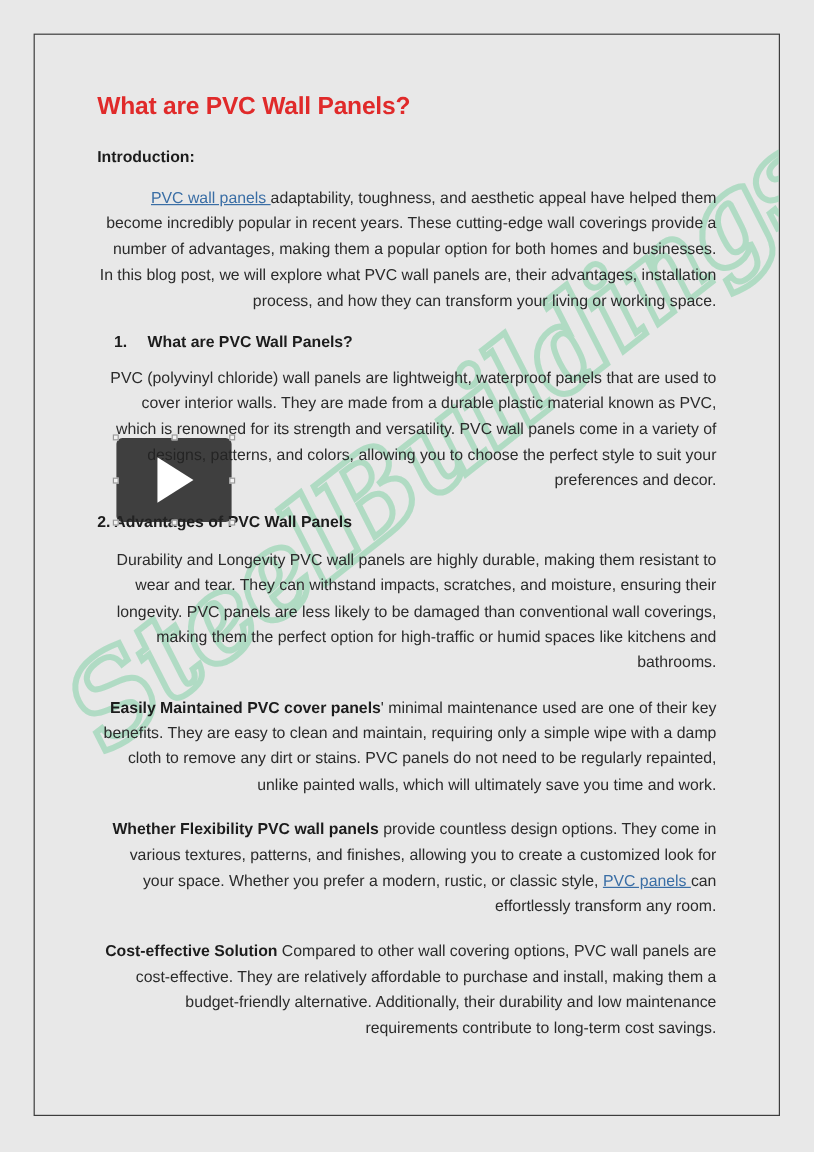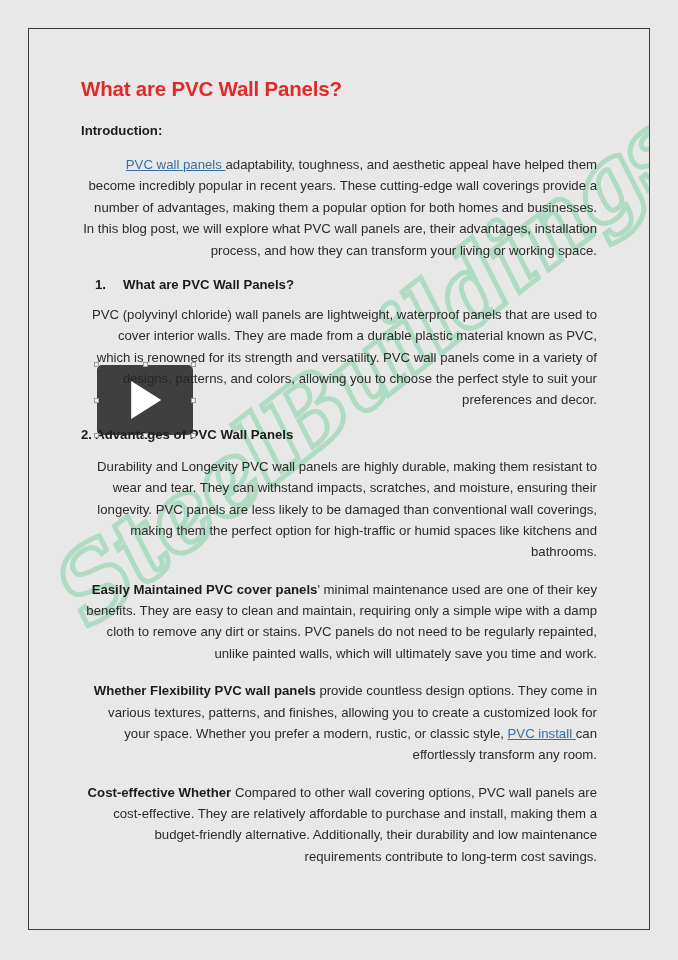--- a/index.html
+++ b/index.html
@@ -171,23 +171,23 @@
     <div class="numbered"><span class="num">1.</span><span>What are PVC Wall Panels?</span></div>
 
     <p class="body">PVC (polyvinyl chloride) wall panels are lightweight, waterproof panels that are used to cover interior walls. They are made from a durable plastic material known as PVC, which is renowned for its strength and versatility. PVC wall panels come in a variety of designs, patterns, and colors, allowing you to choose the perfect style to suit your preferences and decor.</p>
 
     <div class="section-head">2. Advantages of PVC Wall Panels</div>
 
     <p class="body">Durability and Longevity PVC wall panels are highly durable, making them resistant to wear and tear. They can withstand impacts, scratches, and moisture, ensuring their longevity. PVC panels are less likely to be damaged than conventional wall coverings, making them the perfect option for high-traffic or humid spaces like kitchens and bathrooms.</p>
 
     <p class="body"><span class="lead">Easily Maintained PVC cover panels</span><span>' minimal maintenance used are one of their key benefits. They are easy to clean and maintain, requiring only a simple wipe with a damp cloth to remove any dirt or stains. PVC panels do not need to be regularly repainted, unlike painted walls, which will ultimately save you time and work.</span></p>
 
-    <p class="body"><span class="lead">Whether Flexibility PVC wall panels</span><span> provide countless design options. They come in various textures, patterns, and finishes, allowing you to create a customized look for your space. Whether you prefer a modern, rustic, or classic style, </span><a class="inline-link" href="#">PVC install </a><span>can effortlessly transform any room.</span></p>
-
-    <p class="body"><span class="lead">Cost-effective Whether</span><span> Compared to other wall covering options, PVC wall panels are cost-effective. They are relatively affordable to purchase and install, making them a budget-friendly alternative. Additionally, their durability and low maintenance requirements contribute to long-term cost savings.</span></p>
+    <p class="body"><span class="lead">Whether Flexibility PVC wall panels</span><span> provide countless design options. They come in various textures, patterns, and finishes, allowing you to create a customized look for your space. Whether you prefer a modern, rustic, or classic style, </span><a class="inline-link" href="#">PVC panels </a><span>can effortlessly transform any room.</span></p>
+
+    <p class="body"><span class="lead">Cost-effective Solution</span><span> Compared to other wall covering options, PVC wall panels are cost-effective. They are relatively affordable to purchase and install, making them a budget-friendly alternative. Additionally, their durability and low maintenance requirements contribute to long-term cost savings.</span></p>
 
   </div>
 
   <div id="video-overlay">
     <div class="play-triangle"></div>
     <span class="handle tl"></span>
     <span class="handle tm"></span>
     <span class="handle tr"></span>
     <span class="handle ml"></span>
     <span class="handle mr"></span>

